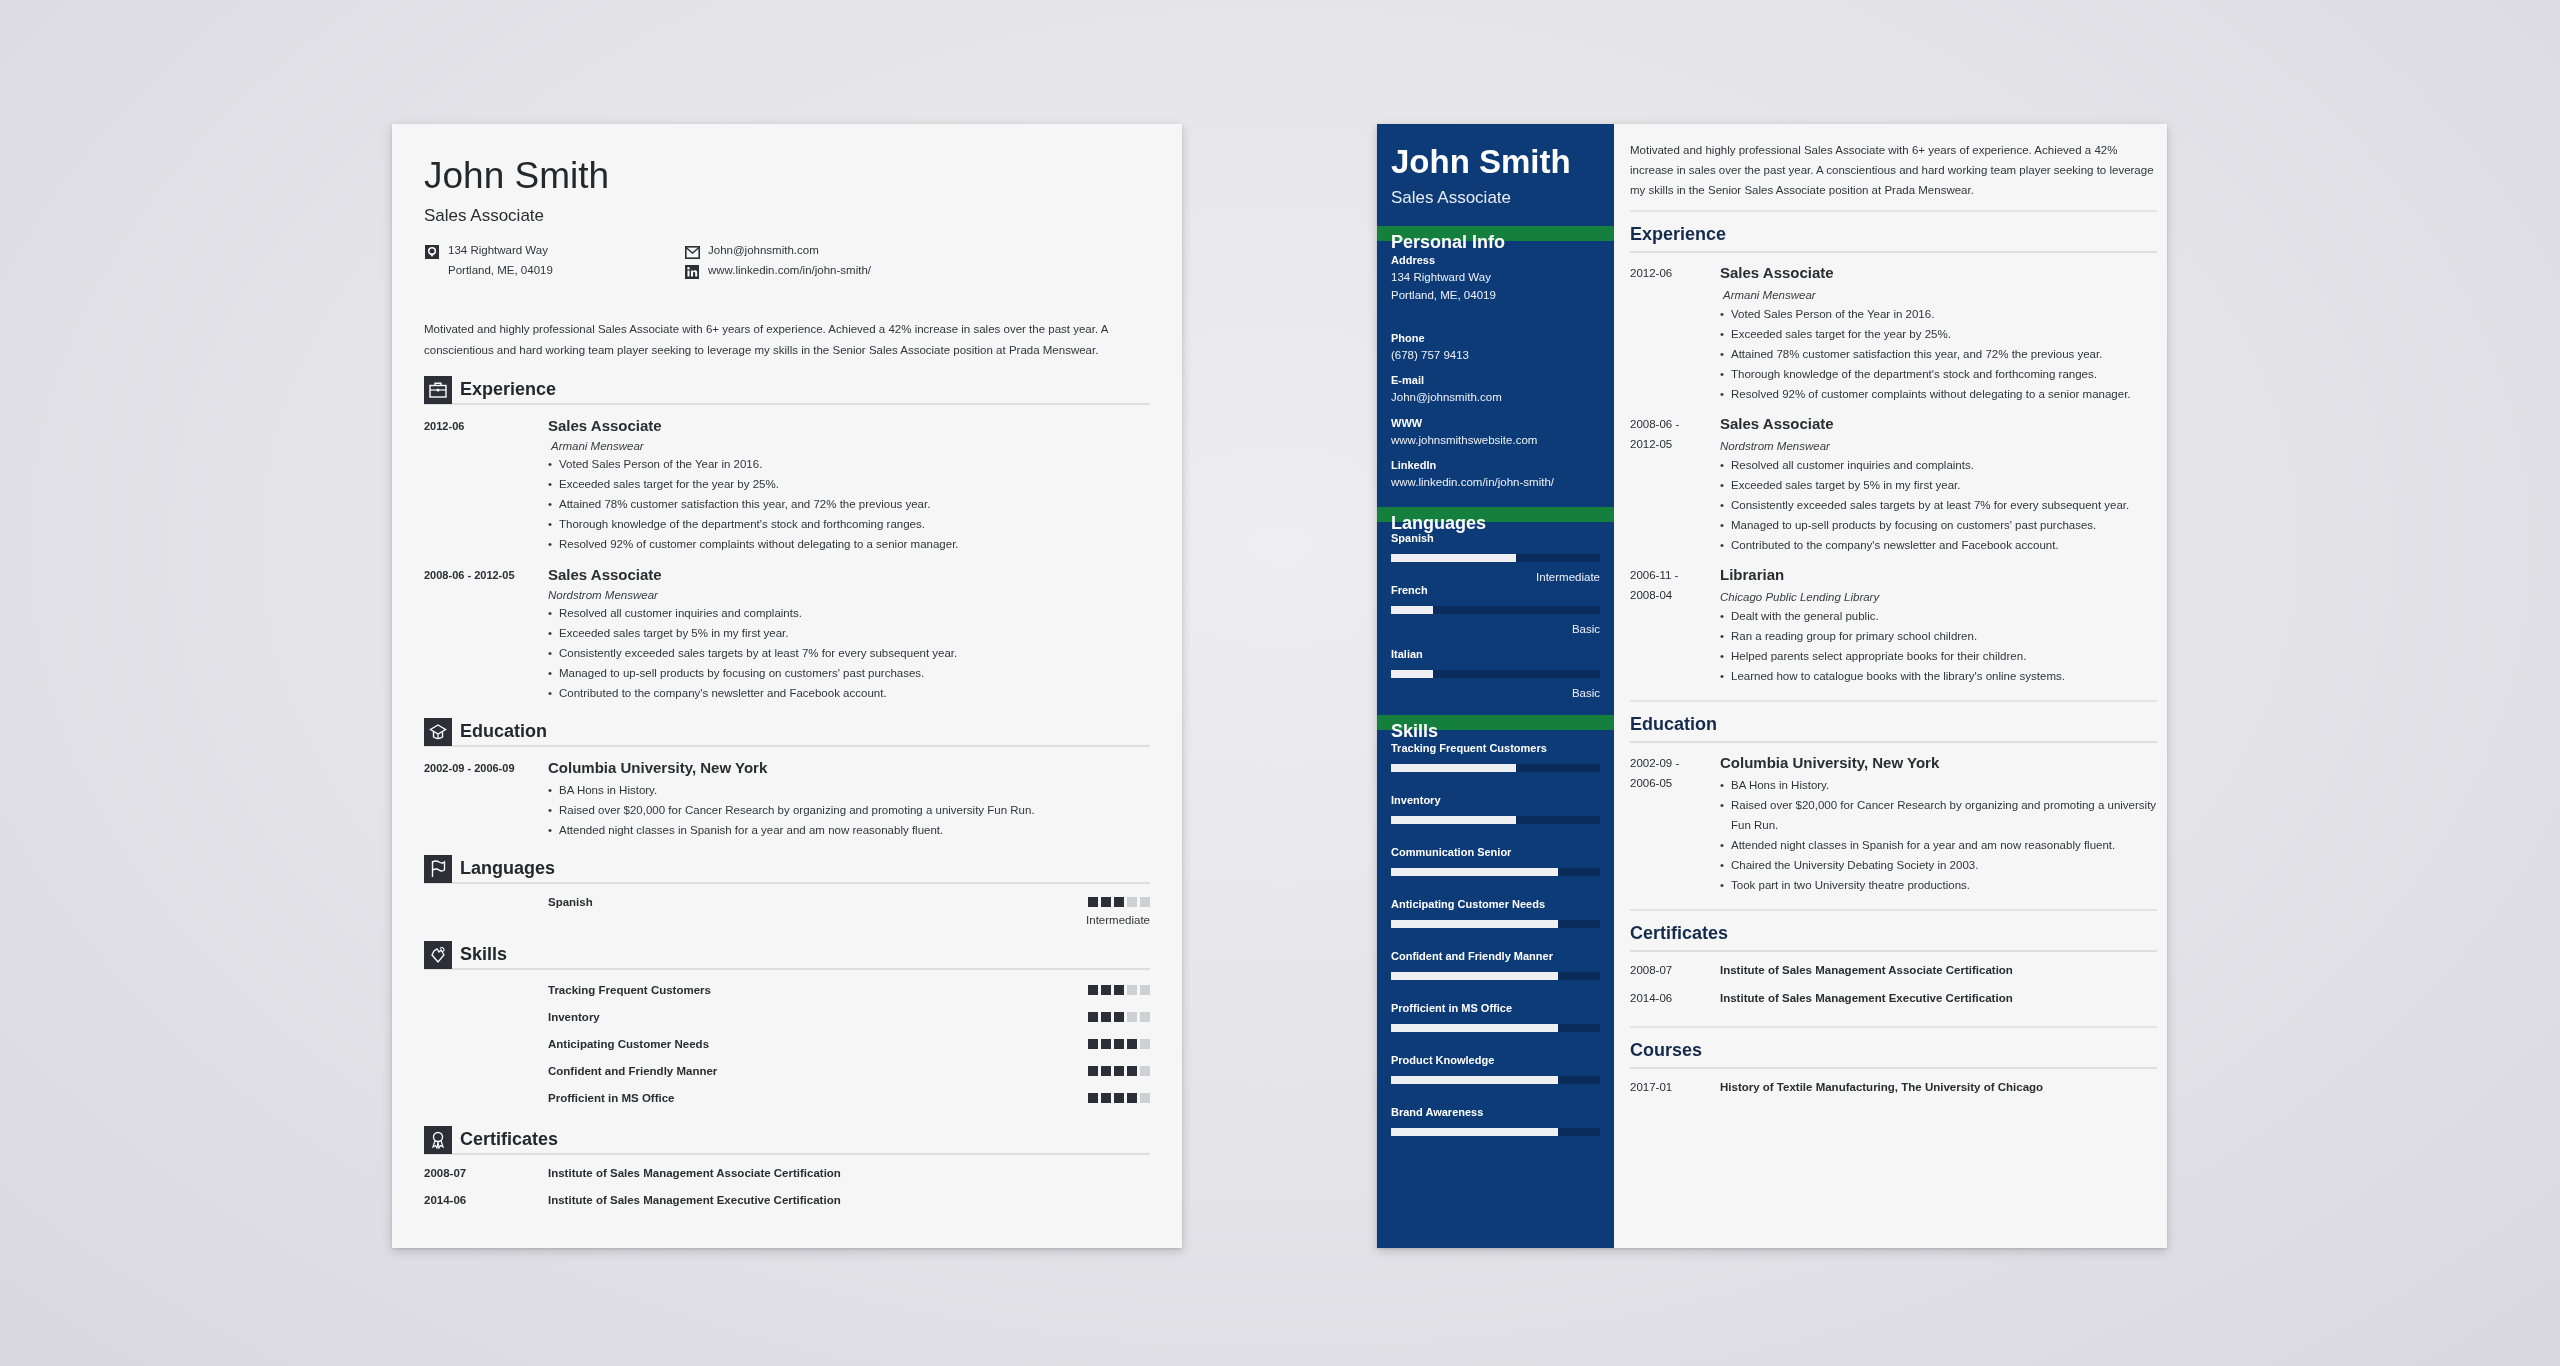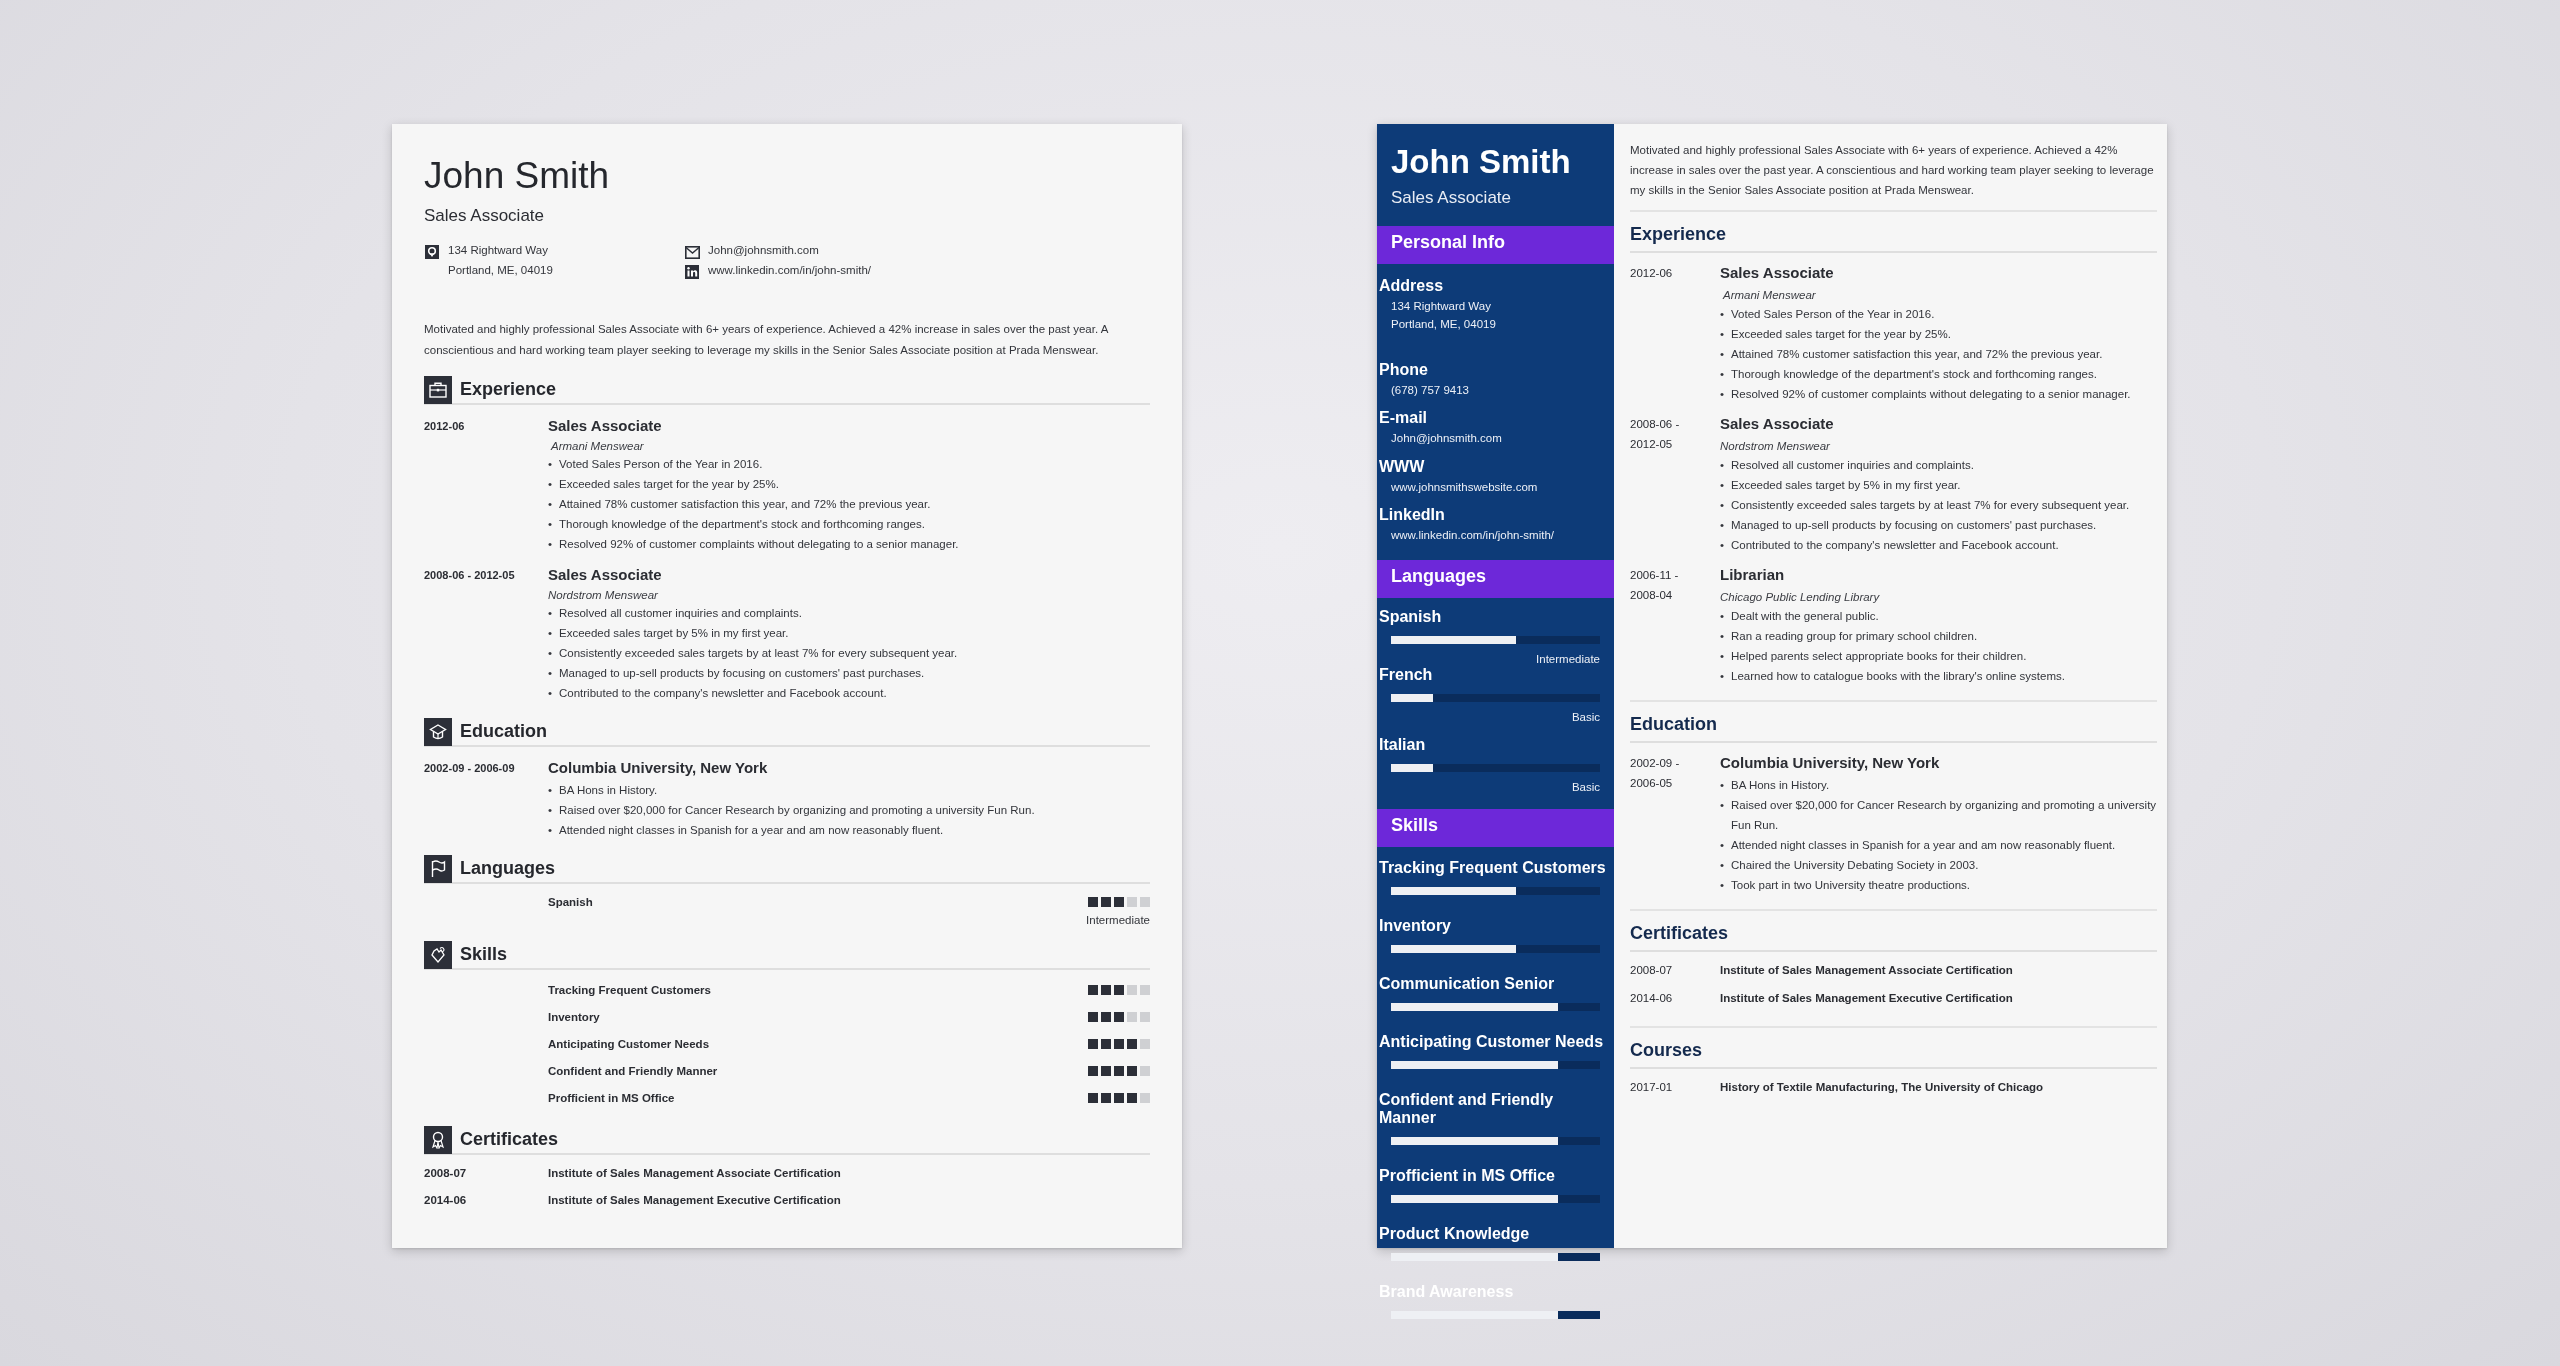--- a/index.html
+++ b/index.html
@@ -44,22 +44,22 @@
   .dots .off { background: #cfd0d3; }
   .lang-level { text-align: right; font-size: 11.5px; color: #33353b; margin-top: 2px; }
   .cert-row { display: flex; height: 27px; align-items: center; font-size: 11.5px; font-weight: bold; color: #2b2d33; }
   .cert-row .d { width: 124px; }
 
   
   #right { left: 1377px; top: 124px; width: 790px; height: 1124px; display: flex; }
   #sidebar { width: 237px; background: #0d3b78; color: #fff; flex: none; height: 100%; }
   #sidebar .name { font-size: 33px; font-weight: bold; padding: 18px 14px 0 14px; color: #fff; line-height: 1.2; }
   #sidebar .title { font-size: 17px; padding: 6px 14px 0 14px; color: #e8ecf4; }
-  .sb-head { background: #6d28d9; font-size: 18px; font-weight: bold; padding: 6px 14px; margin-top: 14px; height: 38px; }
-  .sb-lbl { font-size: 16px; font-weight: bold; padding: 0 2px; margin-top: 13px; }
+  .sb-head { background: #15803d; font-size: 18px; font-weight: bold; padding: 6px 14px; margin-top: 14px; height: 15px; }
+  .sb-lbl { font-size: 11px; font-weight: bold; padding: 0 14px; margin-top: 13px; }
   .sb-val { font-size: 11.5px; padding: 0 14px; margin-top: 6px; color: #eef1f7; line-height: 1.0; }
   .sb-val + .sb-val { margin-top: 7px; }
   .sb-bar { margin: 10px 14px 0 14px; height: 8px; background: #0a2c5c; position: relative; }
   .sb-bar .fill { position: absolute; left: 0; top: 0; bottom: 0; background: #eef0f4; }
   .sb-level { text-align: right; padding: 0 14px; font-size: 11.5px; margin-top: 9px; color: #eef1f7; }
   #main { flex: 1; padding: 16px 10px 0 16px; background: #f6f6f6; }
   #main .summary { font-size: 11.5px; line-height: 20px; color: #33353b; }
   .rsec-title { font-size: 18px; font-weight: bold; color: #142a4e; margin-top: 14px; padding: 4px 0 6px 0; border-bottom: 2px solid #dedede; border-top: 2px solid #e3e3e3; padding-top: 12px; }
   .rsec-title.first { margin-top: 10px; }
   .rentry { display: flex; margin-top: 10px; }

